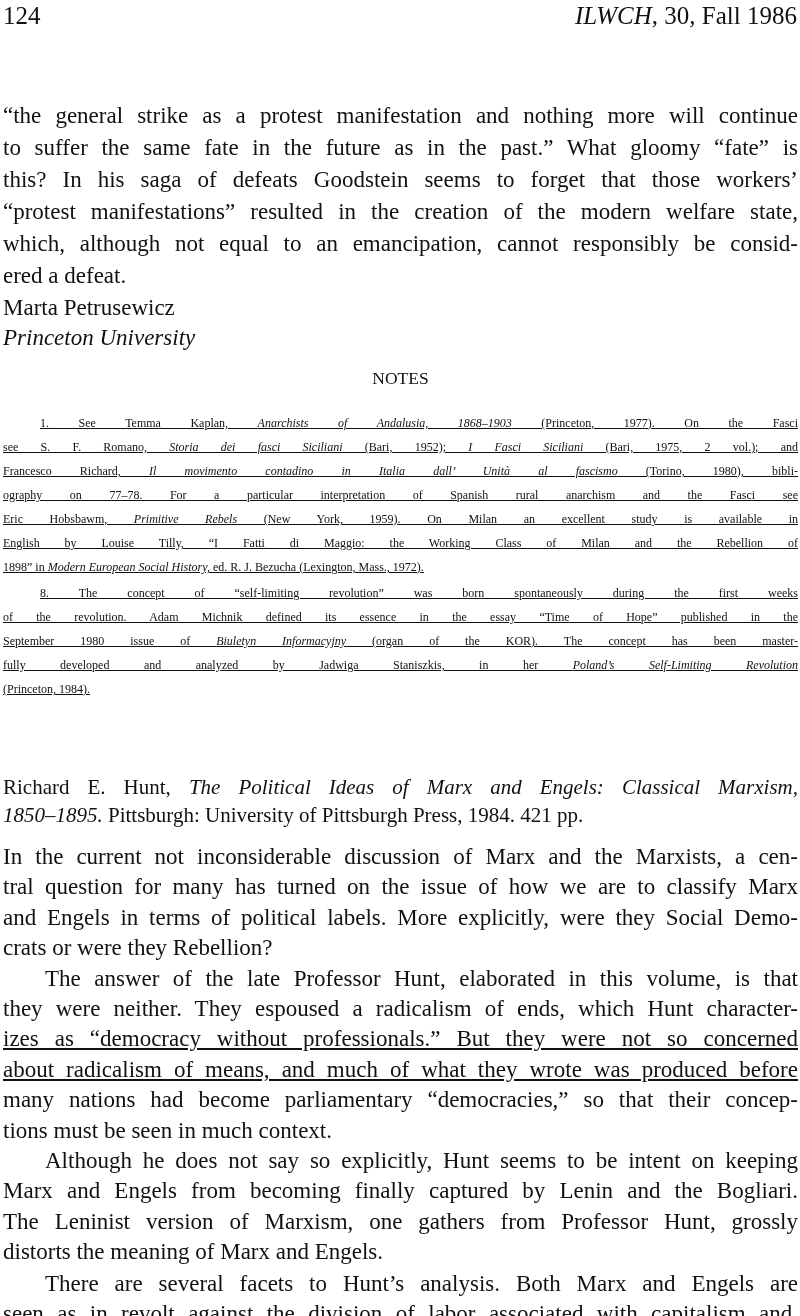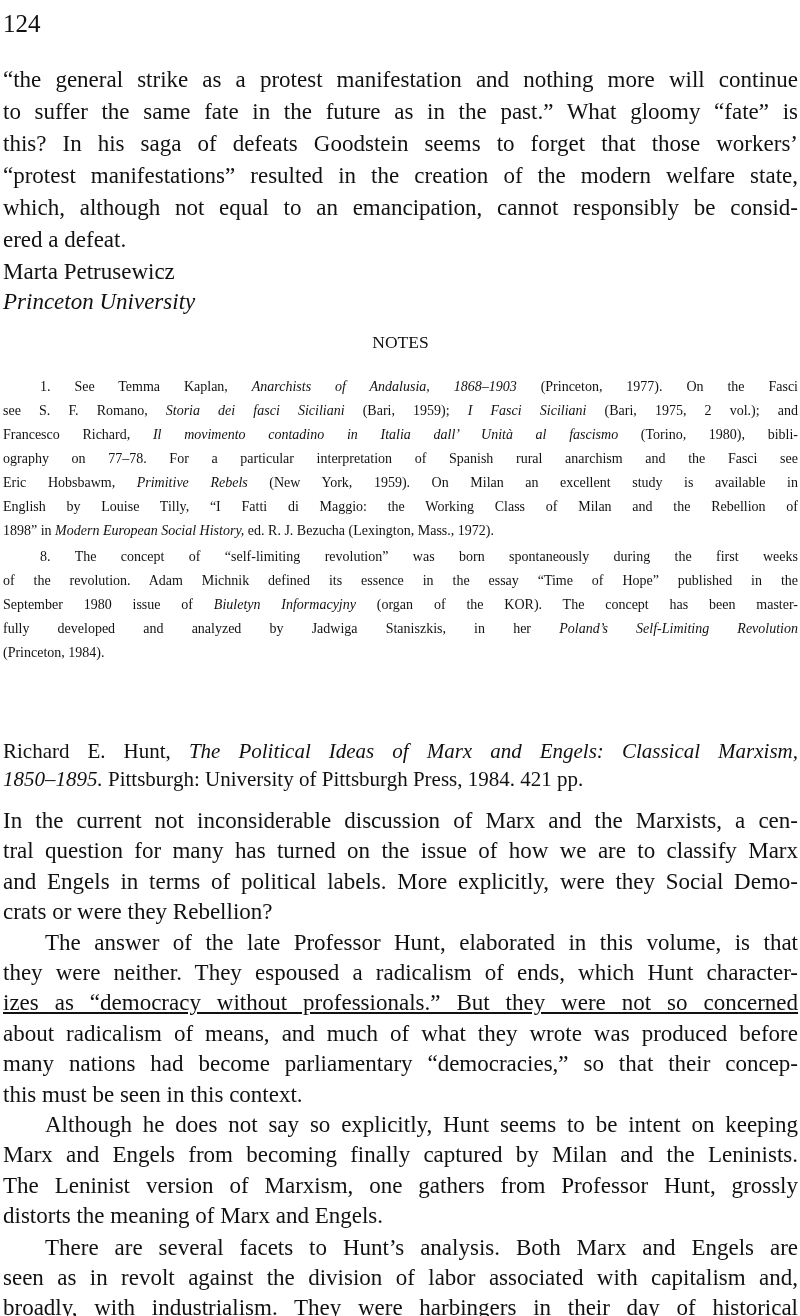--- a/index.html
+++ b/index.html
@@ -3,62 +3,63 @@
 <meta charset="utf-8">
 <style>
   html, body { margin: 0; padding: 0; background: #ffffff; }
   body {
     width: 800px; height: 1316px; overflow: hidden; position: relative;
     font-family: "Liberation Serif", "DejaVu Serif", serif;
     color: #111111;
   }
   .page { position: absolute; left: 0; top: 0; width: 800px; }
   .header { position: absolute; top: 2px; left: 3px; right: 3px; height: 30px; font-size: 25px; }
-  .header .pnum { position: absolute; left: 0; top: 8px; }
+  .header .pnum { position: absolute; left: 0; top: 0; }
   .header .running { position: absolute; right: 0; top: 0; }
   .header .running i { font-style: italic; }
-  .ln { position: absolute; left: 3px; right: 2px; white-space: nowrap; text-align: justify; text-align-last: justify; }
+  .ln { position: absolute; left: 3px; right: 2px; white-space: nowrap; text-align: justify; text-align-last: justify; margin-top: 36px; }
   .ln.last { text-align-last: left; }
   .body-line { font-size: 23px; height: 32px; line-height: 32px; transform-origin: left; }
-  .note-line { font-size: 14px; height: 24px; line-height: 24px; }
+  .note-line { font-size: 12px; height: 24px; line-height: 24px; text-decoration: underline; }
   .center { text-align: right; text-align-last: center; }
   .it { font-style: italic; }
   .bd { font-weight: normal; }
   .indent { text-indent: 42px; }
   .note-indent { text-indent: 37px; }
   .title-line { font-size: 21px; height: 30px; line-height: 30px; }
 </style>
 </head>
 <body>
 
 <div class="page" data-name="journal-page">
 
   <div class="header" data-name="page-header">
     <span class="pnum" data-name="page-number">124</span>
+    <span class="running" data-name="running-head"><i data-name="journal-title">ILWCH</i><span data-name="journal-issue">, 30, Fall 1986</span></span>
   </div>
 
   <div data-name="preceding-text">
     <div class="ln body-line" style="top:64px" data-name="text-line">“the general strike as a protest manifestation and nothing more will continue</div>
     <div class="ln body-line" style="top:96px" data-name="text-line">to suffer the same fate in the future as in the past.” What gloomy “fate” is</div>
     <div class="ln body-line" style="top:128px" data-name="text-line">this? In his saga of defeats Goodstein seems to forget that those workers’</div>
     <div class="ln body-line" style="top:160px" data-name="text-line">“protest manifestations” resulted in the creation of the modern welfare state,</div>
     <div class="ln body-line" style="top:192px" data-name="text-line">which, although not equal to an emancipation, cannot responsibly be consid-</div>
     <div class="ln body-line last" style="top:224px" data-name="text-line">ered a defeat.</div>
   </div>
 
   <div data-name="signature-block">
     <div class="ln body-line last" style="top:256px" data-name="signature-author">Marta Petrusewicz</div>
     <div class="ln body-line last it" style="top:286px" data-name="signature-affiliation">Princeton University</div>
   </div>
 
   <div data-name="notes-section">
     <div class="ln center" style="top:330px; font-size:17.5px; height:24px; line-height:24px;" data-name="notes-heading">NOTES</div>
 
     <div class="ln note-line note-indent" style="top:375px" data-name="note-line"><span data-name="note-text">1. See Temma Kaplan, </span><span class="it" data-name="cited-title">Anarchists of Andalusia, 1868–1903</span><span data-name="note-text"> (Princeton, 1977). On the Fasci</span></div>
-    <div class="ln note-line" style="top:399px" data-name="note-line"><span data-name="note-text">see S. F. Romano, </span><span class="it" data-name="cited-title">Storia dei fasci Siciliani</span><span data-name="note-text"> (Bari, 1959); </span><span class="it" data-name="cited-title">I Fasci Siciliani</span><span data-name="note-text"> (Bari, 1975, 2 vol.); and</span></div>
+    <div class="ln note-line" style="top:399px" data-name="note-line"><span data-name="note-text">see S. F. Romano, </span><span class="it" data-name="cited-title">Storia dei fasci Siciliani</span><span data-name="note-text"> (Bari, 1952); </span><span class="it" data-name="cited-title">I Fasci Siciliani</span><span data-name="note-text"> (Bari, 1975, 2 vol.); and</span></div>
     <div class="ln note-line" style="top:423px" data-name="note-line"><span data-name="note-text">Francesco Richard, </span><span class="it" data-name="cited-title">Il movimento contadino in Italia dall’ Unità al fascismo</span><span data-name="note-text"> (Torino, 1980), bibli-</span></div>
     <div class="ln note-line" style="top:447px" data-name="note-line">ography on 77–78. For a particular interpretation of Spanish rural anarchism and the Fasci see</div>
     <div class="ln note-line" style="top:471px" data-name="note-line"><span data-name="note-text">Eric Hobsbawm, </span><span class="it" data-name="cited-title">Primitive Rebels</span><span data-name="note-text"> (New York, 1959). On Milan an excellent study is available in</span></div>
     <div class="ln note-line" style="top:495px" data-name="note-line">English by Louise Tilly, “I Fatti di Maggio: the Working Class of Milan and the Rebellion of</div>
     <div class="ln note-line last" style="top:519px" data-name="note-line"><span data-name="note-text">1898” in </span><span class="it" data-name="cited-title">Modern European Social History,</span><span data-name="note-text"> ed. R. J. Bezucha (Lexington, Mass., 1972).</span></div>
 
     <div class="ln note-line note-indent" style="top:545px" data-name="note-line">8. The concept of “self-limiting revolution” was born spontaneously during the first weeks</div>
     <div class="ln note-line" style="top:569px" data-name="note-line">of the revolution. Adam Michnik defined its essence in the essay “Time of Hope” published in the</div>
     <div class="ln note-line" style="top:593px" data-name="note-line"><span data-name="note-text">September 1980 issue of </span><span class="it" data-name="cited-title">Biuletyn Informacyjny</span><span data-name="note-text"> (organ of the KOR). The concept has been master-</span></div>
     <div class="ln note-line" style="top:617px" data-name="note-line"><span data-name="note-text">fully developed and analyzed by Jadwiga Staniszkis, in her </span><span class="it" data-name="cited-title">Poland’s Self-Limiting Revolution</span></div>
@@ -70,26 +71,26 @@
     <div class="ln title-line last" style="top:764px" data-name="review-citation-line"><span class="it" data-name="review-book-years">1850–1895.</span><span data-name="review-book-publisher"> Pittsburgh: University of Pittsburgh Press, 1984. 421 pp.</span></div>
 
     <div class="ln body-line" style="top: 806px;" data-name="text-line">In the current not inconsiderable discussion of Marx and the Marxists, a cen-</div>
     <div class="ln body-line" style="top: 836.4px;" data-name="text-line">tral question for many has turned on the issue of how we are to classify Marx</div>
     <div class="ln body-line" style="top: 866.8px;" data-name="text-line">and Engels in terms of political labels. More explicitly, were they Social Demo-</div>
     <div class="ln body-line last" style="top: 897.2px;" data-name="text-line">crats or were they Rebellion?</div>
 
     <div class="ln body-line indent" style="top: 927.6px;" data-name="text-line">The answer of the late Professor Hunt, elaborated in this volume, is that</div>
     <div class="ln body-line" style="top: 958px;" data-name="text-line">they were neither. They espoused a radicalism of ends, which Hunt character-</div>
     <div class="ln body-line" style="top: 988.4px; text-decoration: underline;" data-name="text-line">izes as “democracy without professionals.” But they were not so concerned</div>
-    <div class="ln body-line" style="top: 1018.8px;" data-name="text-line">about radicalism of means, and much of what they wrote was produced before</div>
+    <div class="ln body-line" style="top: 1018.8px; text-decoration: underline;" data-name="text-line">about radicalism of means, and much of what they wrote was produced before</div>
     <div class="ln body-line" style="top: 1049.2px;" data-name="text-line">many nations had become parliamentary “democracies,” so that their concep-</div>
-    <div class="ln body-line last" style="top: 1079.6px;" data-name="text-line">this must be seen in this context.</div>
+    <div class="ln body-line last" style="top: 1079.6px;" data-name="text-line">tions must be seen in much context.</div>
 
     <div class="ln body-line indent" style="top: 1110px;" data-name="text-line">Although he does not say so explicitly, Hunt seems to be intent on keeping</div>
-    <div class="ln body-line" style="top: 1140.4px;" data-name="text-line">Marx and Engels from becoming finally captured by Milan and the Leninists.</div>
+    <div class="ln body-line" style="top: 1140.4px;" data-name="text-line">Marx and Engels from becoming finally captured by Lenin and the Bogliari.</div>
     <div class="ln body-line" style="top: 1170.8px;" data-name="text-line">The Leninist version of Marxism, one gathers from Professor Hunt, grossly</div>
     <div class="ln body-line last" style="top: 1201.2px;" data-name="text-line">distorts the meaning of Marx and Engels.</div>
 
   </div>
 </div>
 
 <div data-name="review-paragraph-4">
   <div class="ln body-line indent" style="top: 1231.6px;" data-name="text-line">There are several facets to Hunt’s analysis. Both Marx and Engels are</div>
   <div class="ln body-line" style="top: 1262px;" data-name="text-line">seen as in revolt against the division of labor associated with capitalism and,</div>
   <div class="ln body-line" style="top: 1292.4px;" data-name="text-line">broadly, with industrialism. They were harbingers in their day of historical</div>

